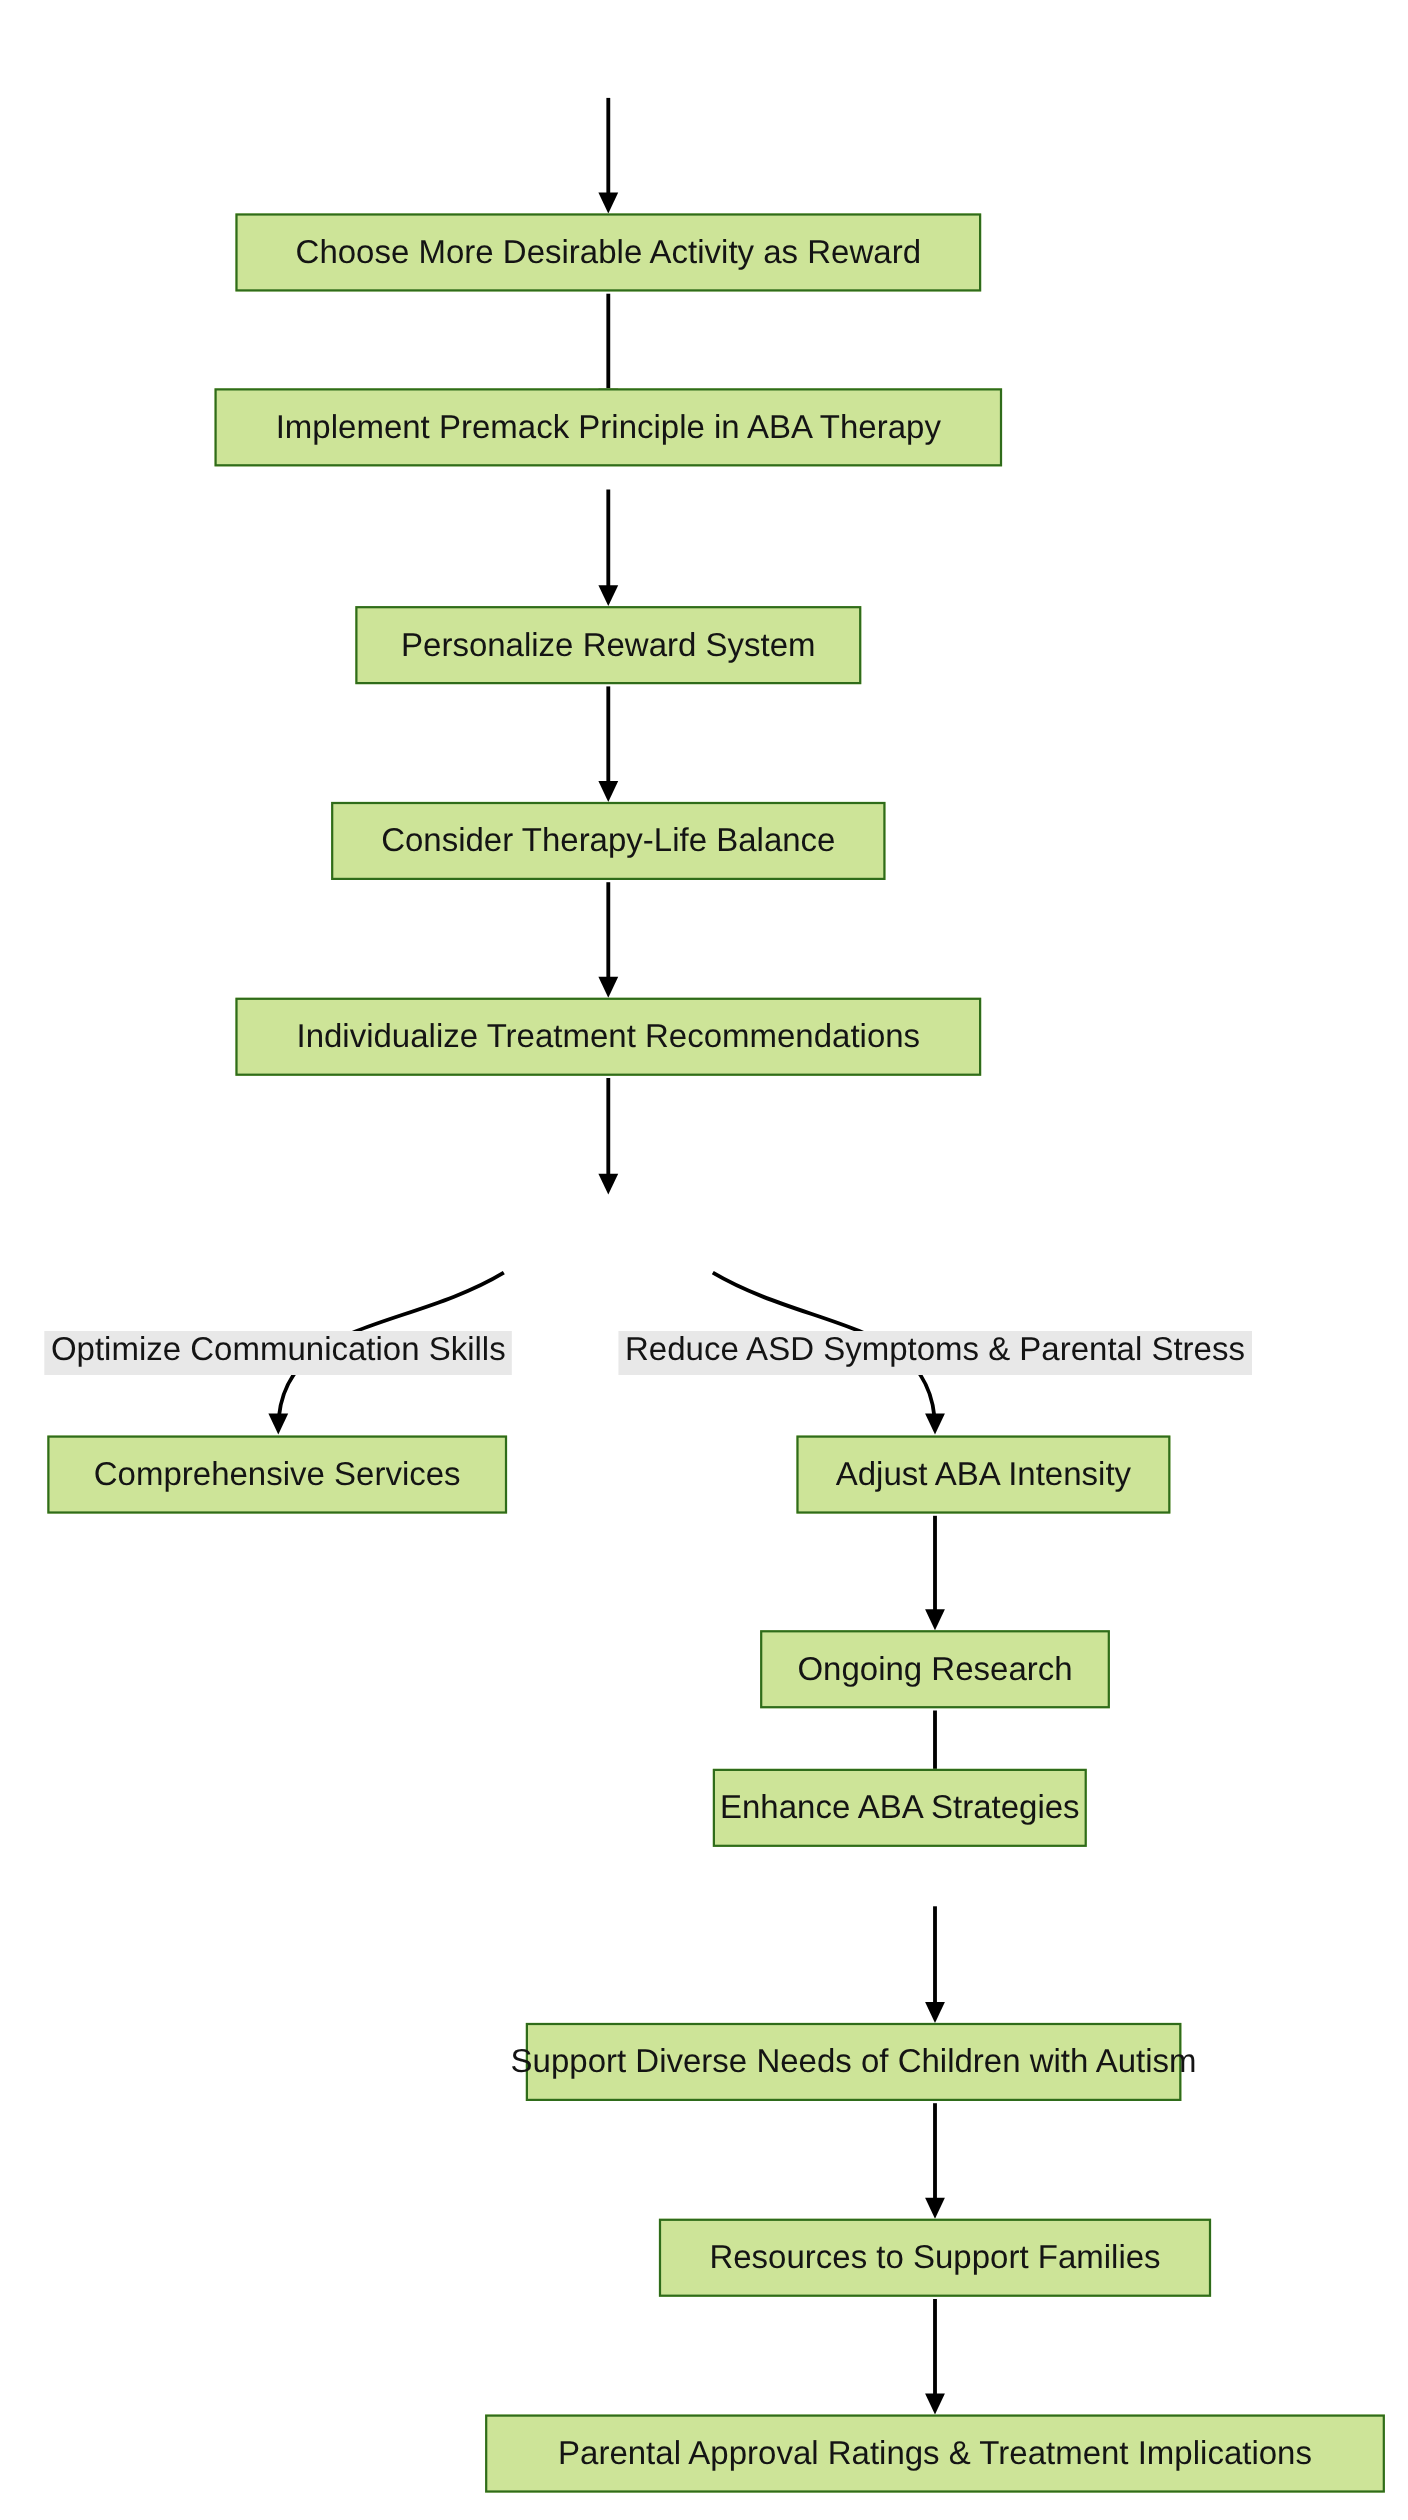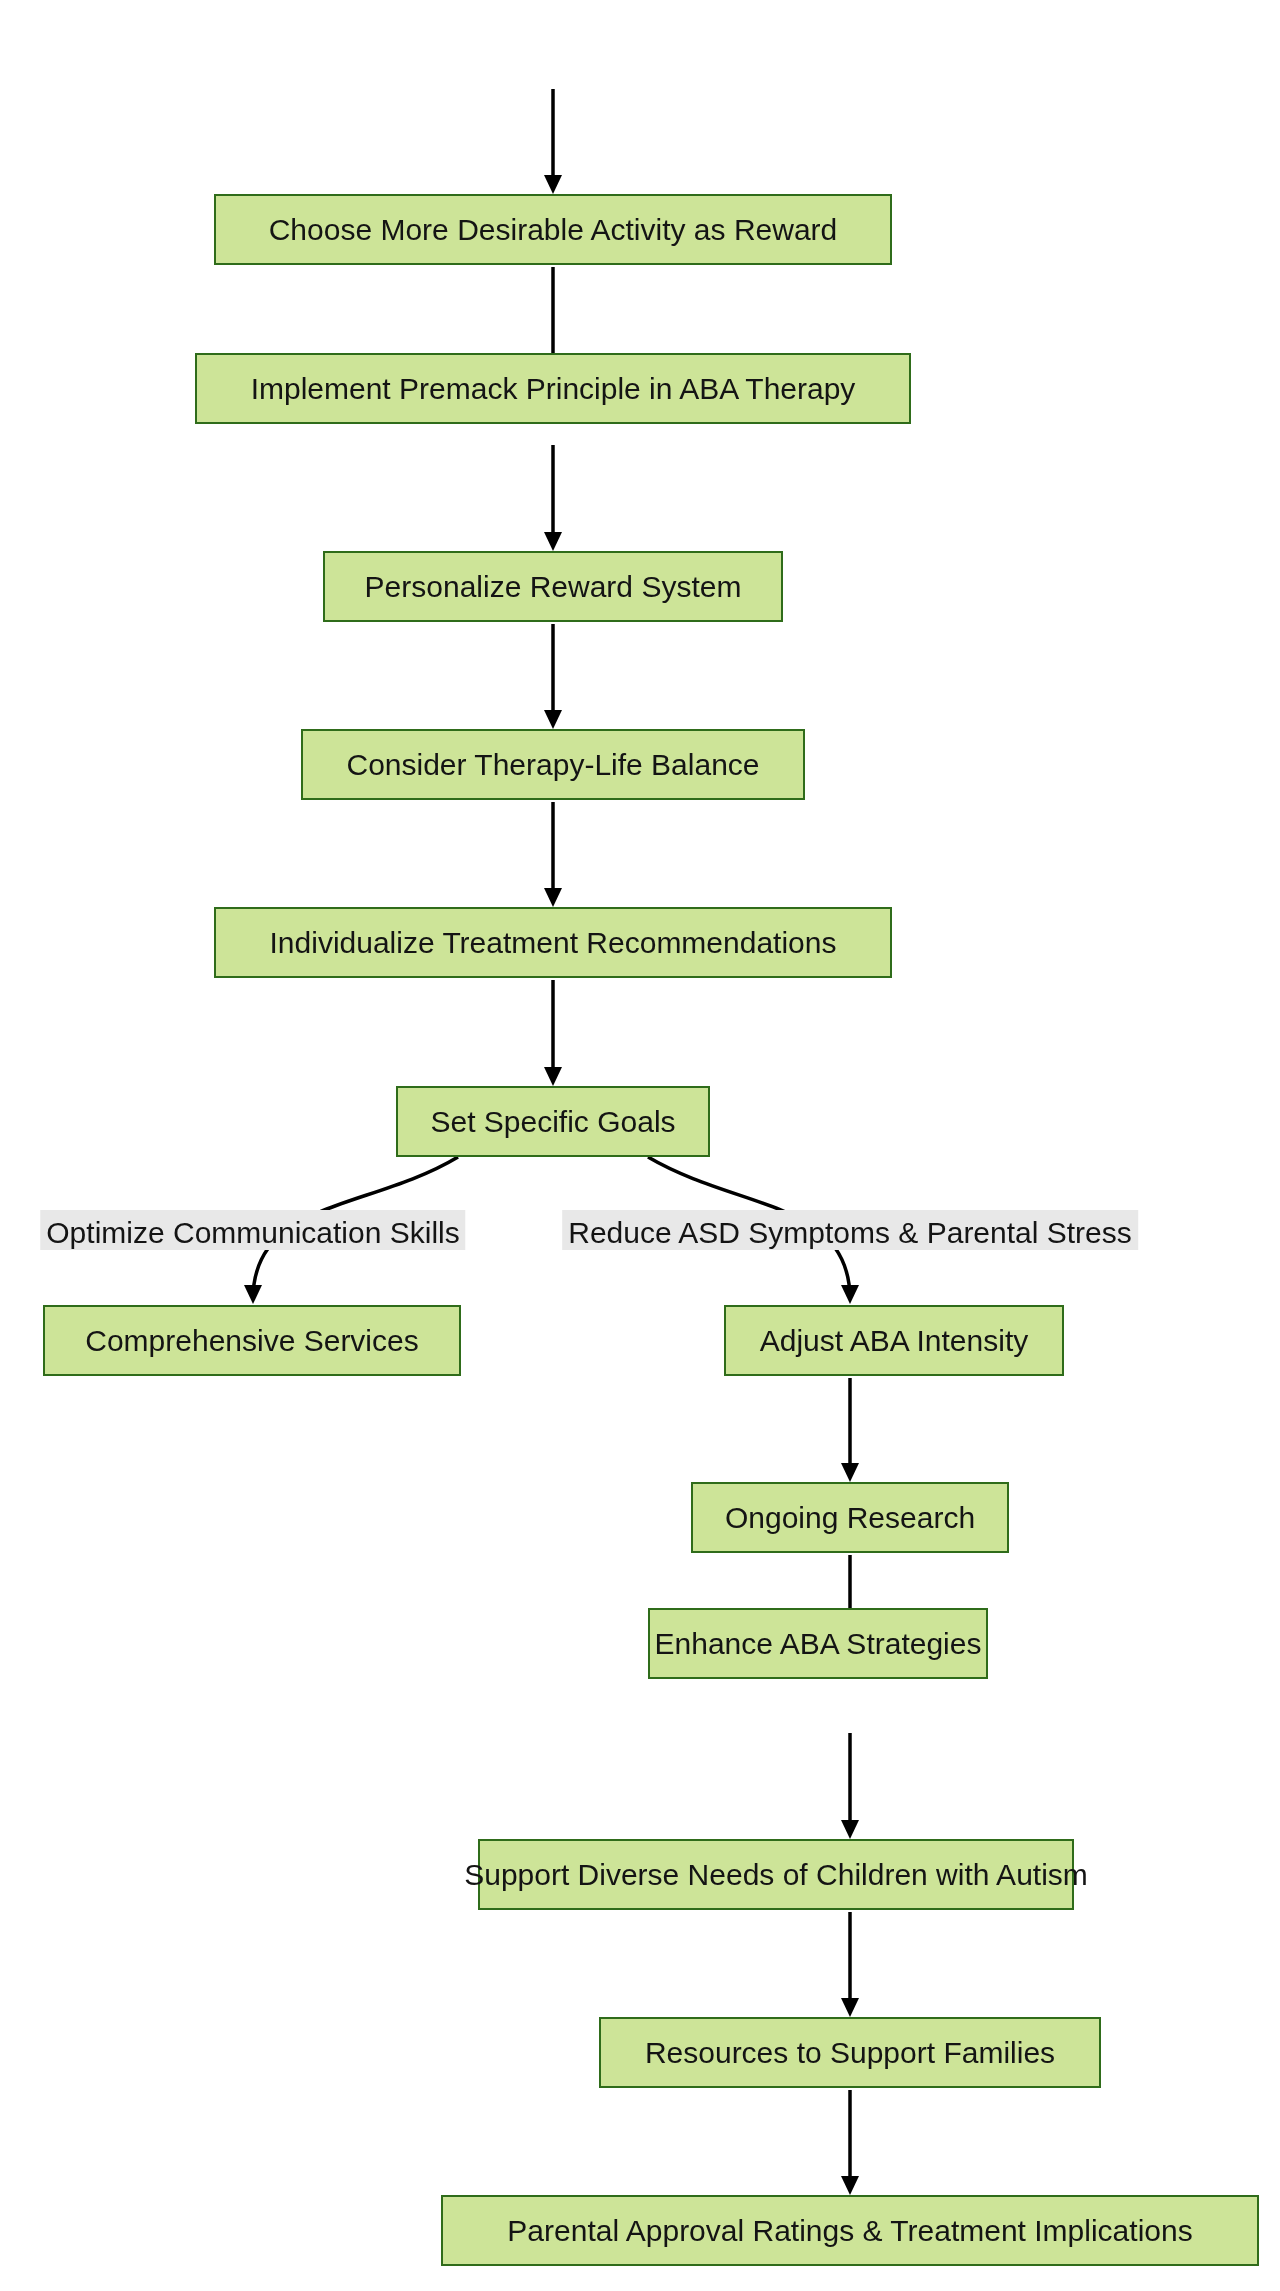--- a/index.html
+++ b/index.html
@@ -40,21 +40,21 @@
     color: #141414;
     white-space: nowrap;
     text-align: center;
   }
   .edge-label {
     position: absolute;
     box-sizing: border-box;
     background: #e8e8e8;
     height: 40px;
     display: flex;
-    align-items: flex-end;
+    align-items: flex-start;
     justify-content: center;
     font-size: 30px;
     color: #141414;
     white-space: nowrap;
     padding: 0 6px;
     transform: translateX(-50%);
   }
 </style>
 </head>
 <body>
@@ -96,23 +96,20 @@
     </div>
 
   <div class="node" style="left:301px; top:729px; width:504px;text-align:right;">
       <span>Consider Therapy-Life Balance</span>
     </div>
 
   <div class="node" style="left:214px; top:907px; width:678px;">
       <span>Individualize Treatment Recommendations</span>
     </div>
 
-  <div class="node" style="left:396px; top:1086px; width:314px;">
-      <span>Set Specific Goals</span>
-    </div>
 
   <div class="edge-label" style="left:253px; top:1210px;">
       <span>Optimize Communication Skills</span>
     </div>
 
   <div class="edge-label" style="left:850px; top:1210px;">
       <span>Reduce ASD Symptoms &amp; Parental Stress</span>
     </div>
 
   <div class="node" style="left:43px; top:1305px; width:418px;align-items:center;">

